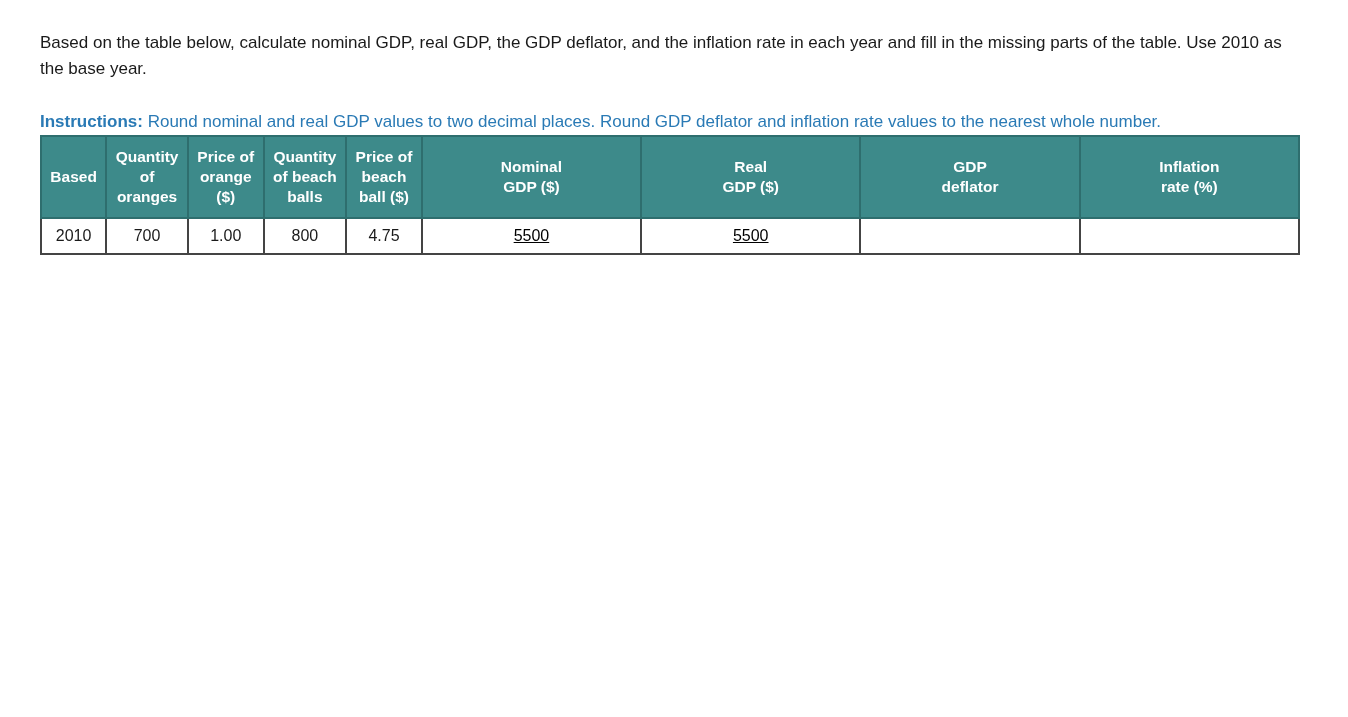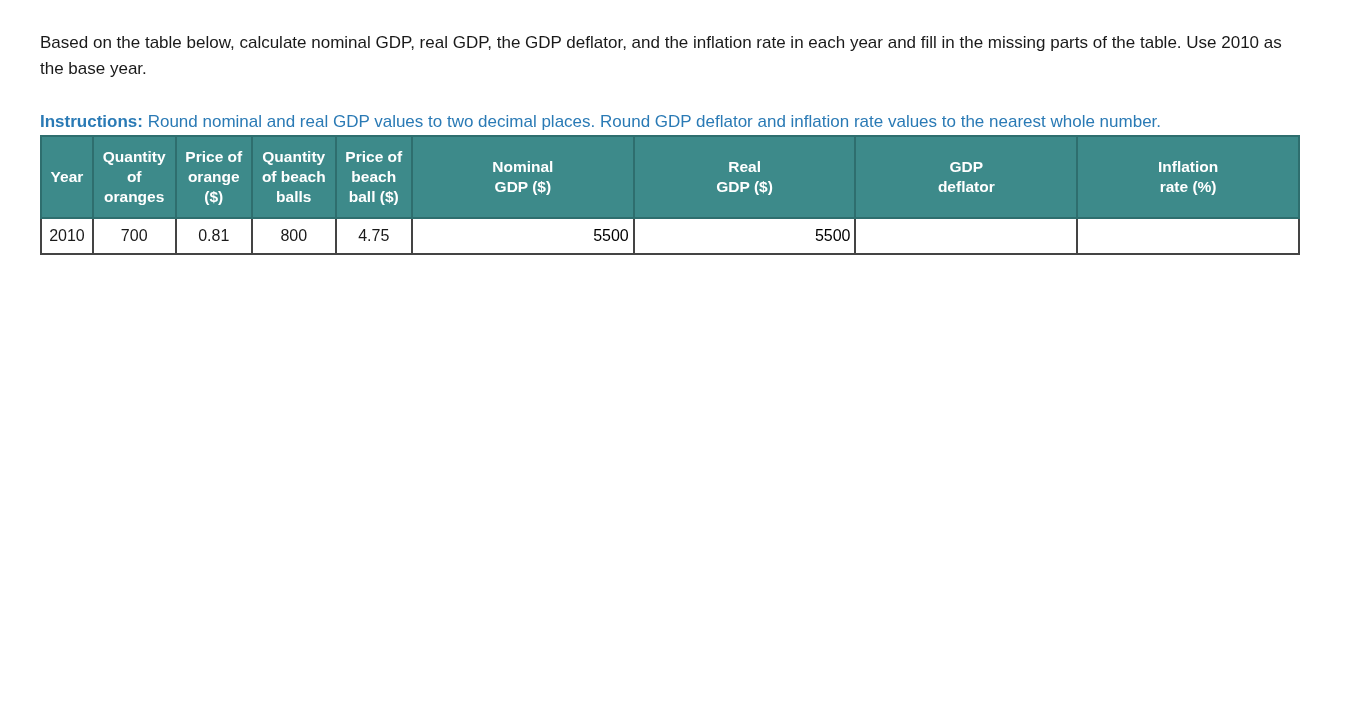--- a/index.html
+++ b/index.html
@@ -68,59 +68,60 @@
     
     .input-cell {
       position: relative;
     }
 
     .cell-input {
       width: 100%;
       border: none;
       outline: none;
       background: transparent;
-      text-align: right;
+      text-align: center;
       font-size: 16px;
       font-family: Arial, sans-serif;
+      text-decoration: underline;
     }
 
     
     .dotted-selected {
       border: 2px dashed #3399ff !important;
     }
   </style>
 </head>
 <body>
 
 <p class="intro-text">Based on the table below, calculate nominal GDP, real GDP, the GDP deflator, and the inflation rate in each year and fill in the missing parts of the table. Use 2010 as the base year.</p>
 
 <p class="instructions">
   <strong>Instructions:</strong>
   <span>Round nominal and real GDP values to two decimal places. Round GDP deflator and inflation rate values to the nearest whole number.</span>
 </p>
 
 <table>
   <thead>
     <tr>
-      <th>Year</th>
+      <th>Based</th>
       <th>Quantity<br>of<br>oranges</th>
       <th>Price of<br>orange<br>($)</th>
       <th>Quantity<br>of beach<br>balls</th>
       <th>Price of<br>beach<br>ball ($)</th>
       <th>Nominal<br>GDP ($)</th>
       <th>Real<br>GDP ($)</th>
       <th>GDP<br>deflator</th>
       <th>Inflation<br>rate (%)</th>
     </tr>
   </thead>
   <tbody id="table-body">
   <tr>
         <td>2010</td>
         <td>700</td>
-        <td>0.81</td>
+        <td>1.00</td>
         <td>800</td>
         <td>4.75</td>
         <td class="input-cell"><input type="text" class="cell-input" value="5500" style=""></td>
         <td class="input-cell"><input type="text" class="cell-input" value="5500" style=""></td>
         <td class="input-cell"><input type="text" class="cell-input" style=""></td>
         <td class="input-cell"><input type="text" class="cell-input" style=""></td>
       </tr>
     </tbody>
 </table>
 

